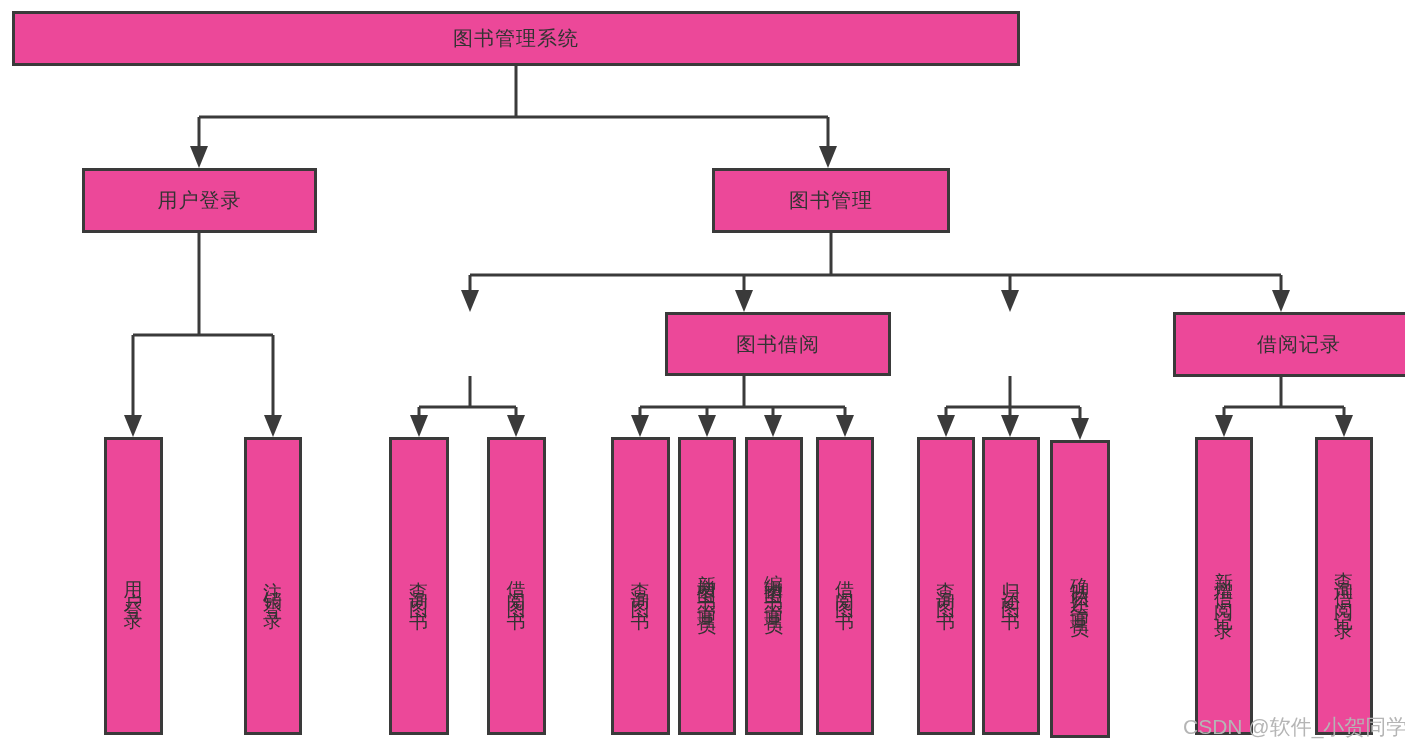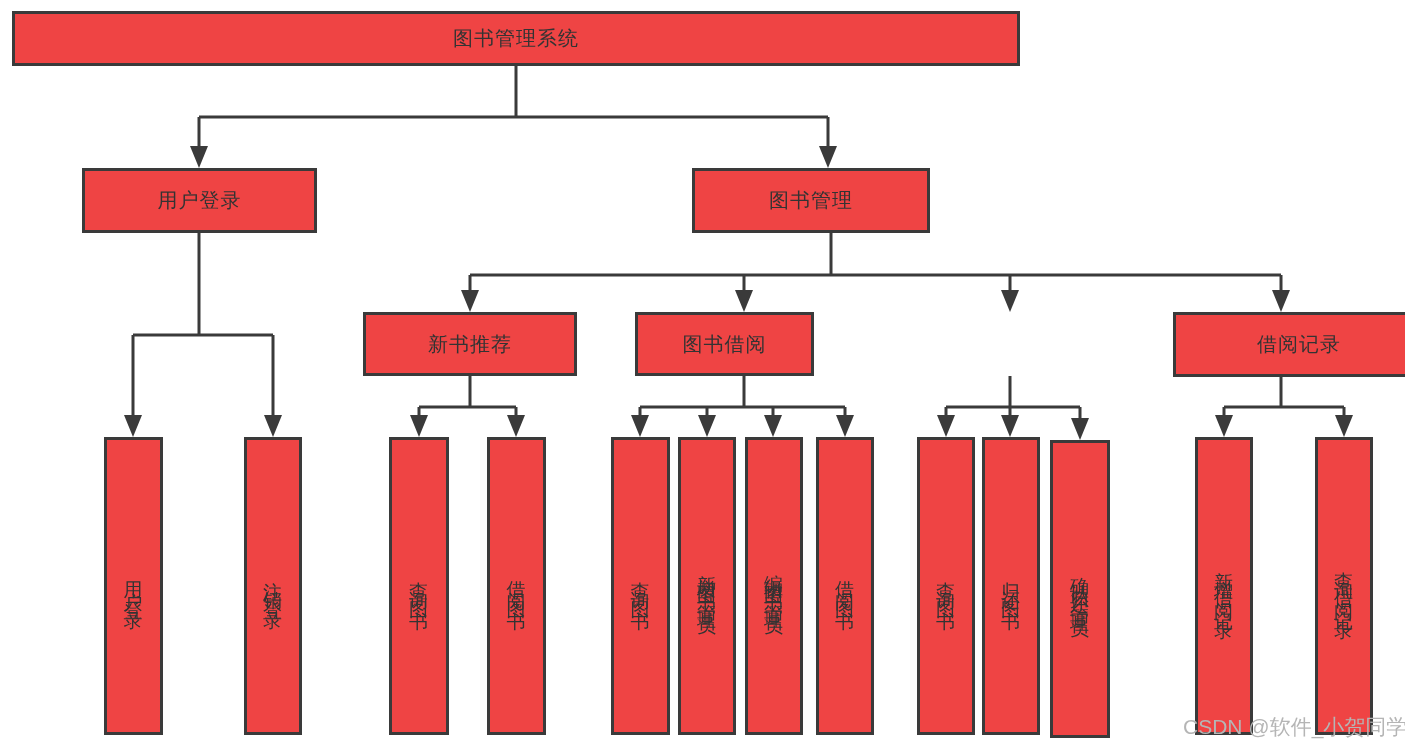--- a/index.html
+++ b/index.html
@@ -15,21 +15,21 @@
   .connectors {
     position: absolute;
     left: 0; top: 0;
     width: 1405px; height: 747px;
     z-index: 1;
   }
   .box {
     position: absolute;
     box-sizing: border-box;
     border: 3px solid #3a3a3a;
-    background: #ef4444;
+    background: #ec4899;
     display: flex;
     align-items: center;
     justify-content: center;
     z-index: 2;
   }
   .hlabel {
     font-size: 20px;
     letter-spacing: 1px;
     white-space: nowrap;
   }
@@ -90,28 +90,25 @@
     </g>
   </svg>
 
   <div class="box" style="left:12px;top:11px;width:1008px;height:55px">
     <span class="hlabel">图书管理系统</span>
   </div>
 
   <div class="box" style="left:82px;top:168px;width:235px;height:65px">
     <span class="hlabel">用户登录</span>
   </div>
-  <div class="box" style="left:692px;top:168px;width:238px;height:65px">
+  <div class="box" style="left:712px;top:168px;width:238px;height:65px">
     <span class="hlabel">图书管理</span>
   </div>
 
-  <div class="box" style="left:363px;top:312px;width:214px;height:64px">
-    <span class="hlabel">新书推荐</span>
-  </div>
-  <div class="box" style="left:635px;top:312px;width:179px;height:64px">
+  <div class="box" style="left:665px;top:312px;width:226px;height:64px">
     <span class="hlabel">图书借阅</span>
   </div>
   <div class="box" style="left:1173px;top:312px;width:252px;height:65px">
     <span class="hlabel">借阅记录</span>
   </div>
 
   <div class="box vbox" style="left:104px;top:437px;width:59px;height:298px">
     <span class="vlabel">用户登录</span>
   </div>
   <div class="box vbox" style="left:244px;top:437px;width:58px;height:298px">

